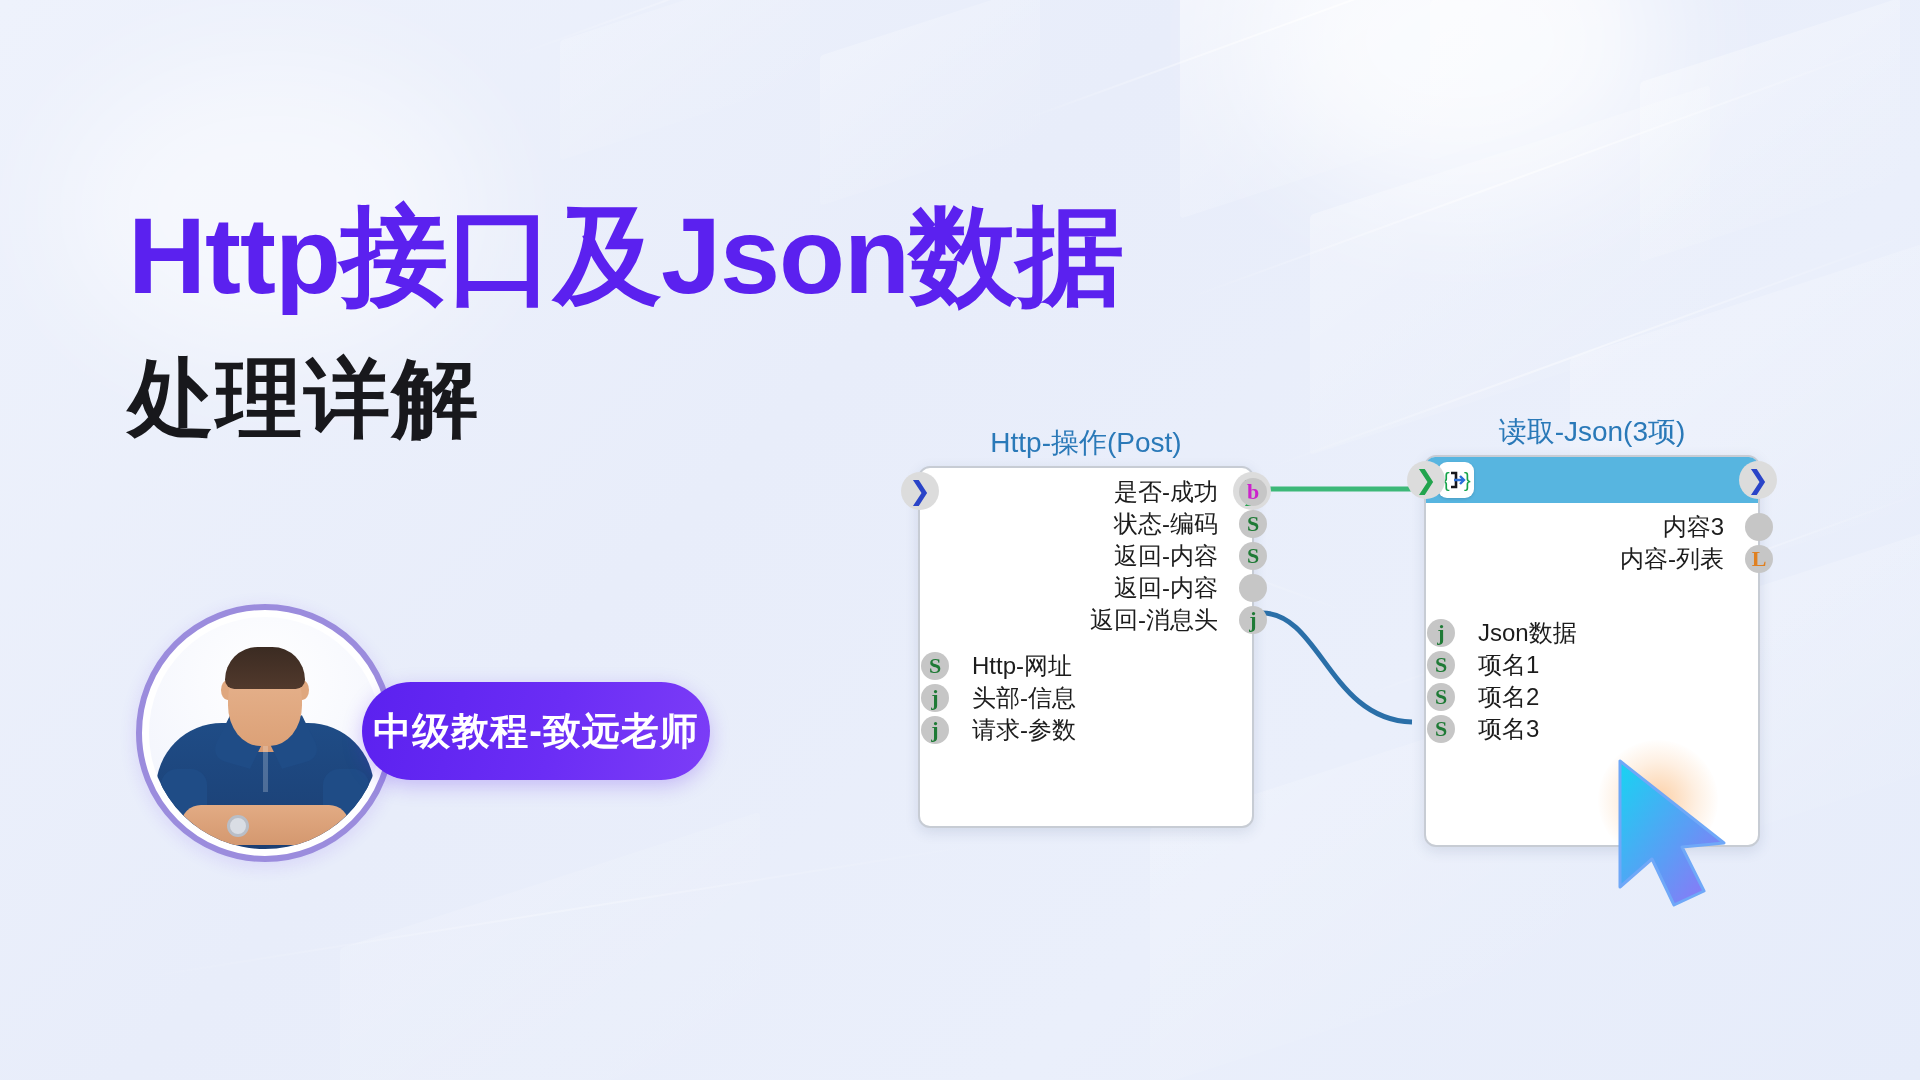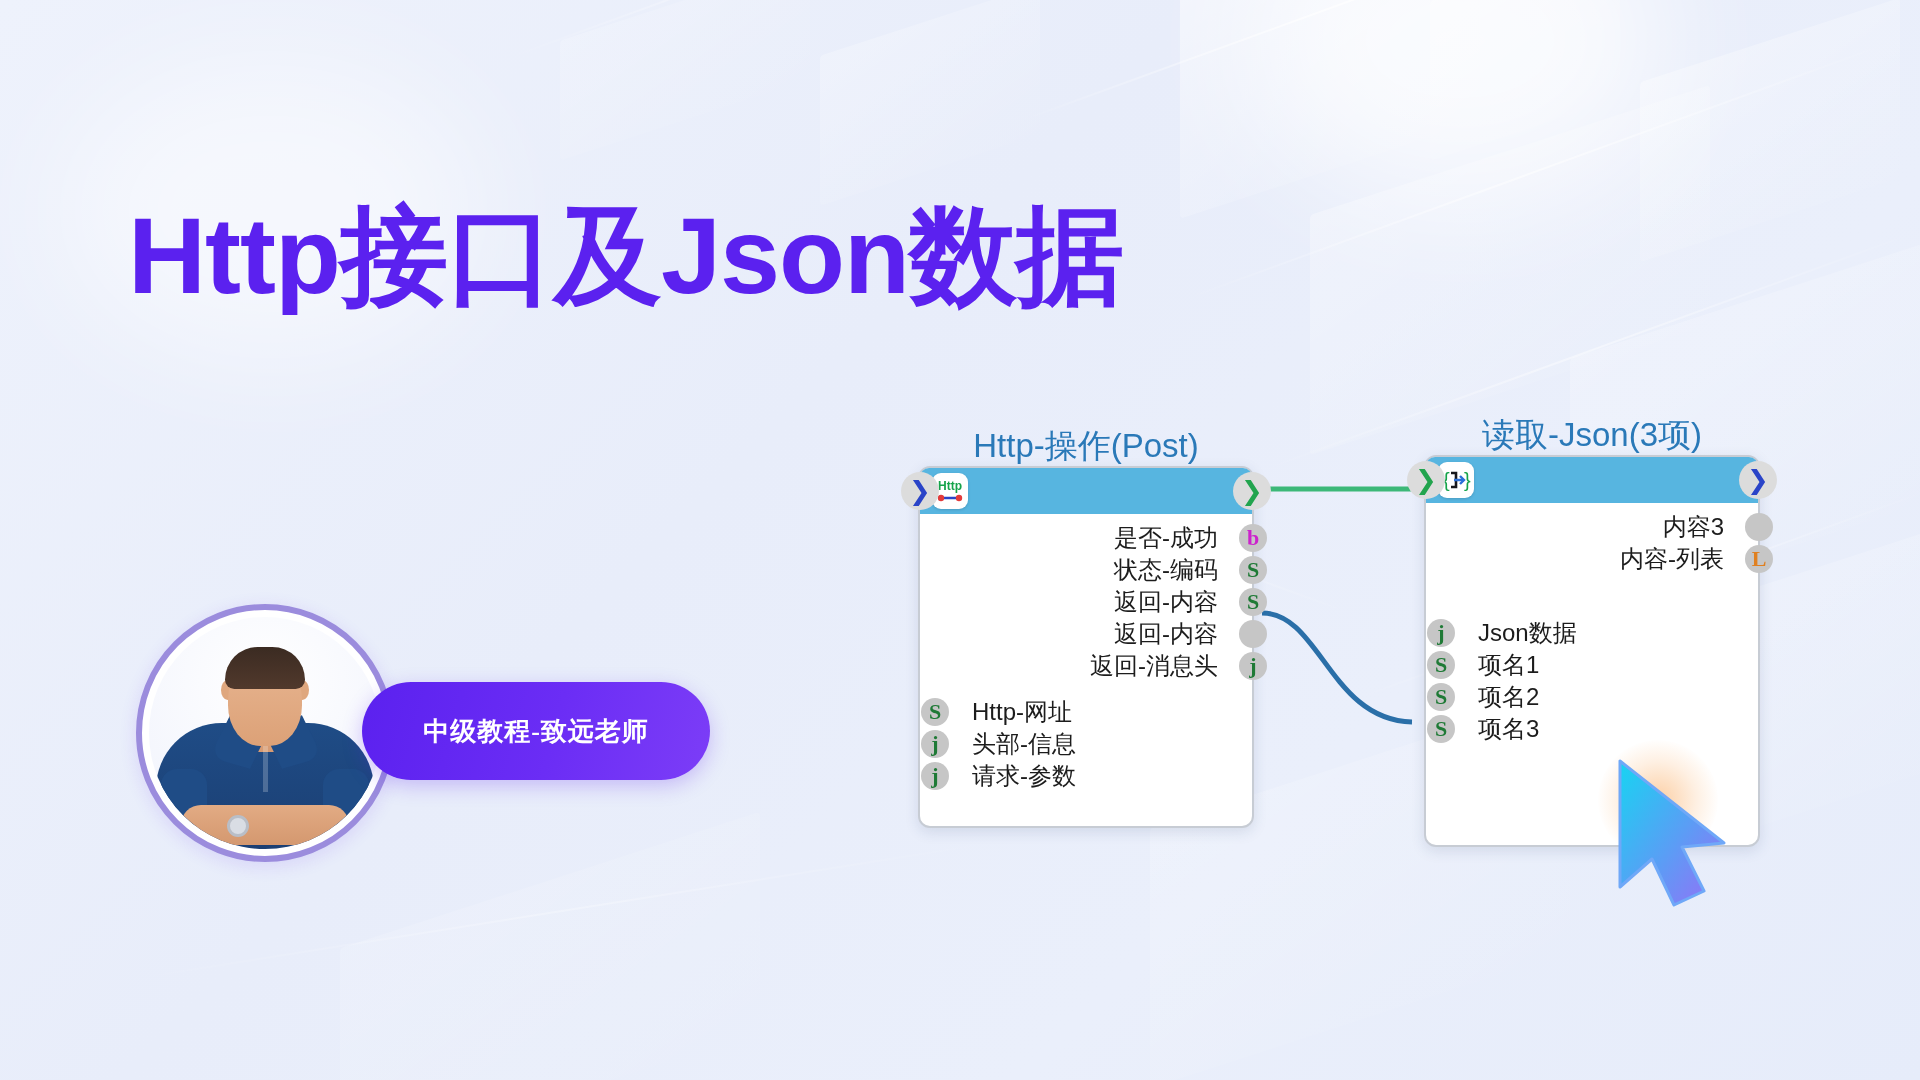--- a/index.html
+++ b/index.html
@@ -174,25 +174,24 @@
     width: 348px; height: 98px;
     border-radius: 49px;
     background: linear-gradient(105deg, #5b21ef 0%, #6b2df5 55%, #7c3df7 100%);
     box-shadow: 0 6px 20px rgba(91,33,239,.25);
     display: flex;
     align-items: center;
     justify-content: center;
   }
   .badge-text {
     color: #ffffff;
-    font-size: 26px;
+    font-size: 38px;
     font-weight: 700;
     letter-spacing: 1px;
     white-space: nowrap;
-    font-family: Liberation Serif, serif;
   }
 
   
   .node {
     position: absolute;
     background: #ffffff;
     border: 2px solid #c7ccd4;
     border-radius: 12px;
     box-shadow: 0 4px 14px rgba(40,60,110,.13);
     box-sizing: border-box;
@@ -203,21 +202,21 @@
     border-radius: 9px 9px 0 0;
     display: flex;
     align-items: center;
     padding-left: 12px;
   }
   .node-title {
     position: absolute;
     top: -44px; left: 0;
     width: 100%;
     text-align: center;
-    font-size: 33px;
+    font-size: 28px;
     color: #2a79b8;
     white-space: nowrap;
   }
   .node-icon {
     width: 36px; height: 36px;
     background: #ffffff;
     border-radius: 9px;
     display: flex; align-items: center; justify-content: center;
     box-shadow: 0 1px 3px rgba(0,0,0,.14);
     overflow: hidden;
@@ -305,20 +304,21 @@
     <div class="iso-line l1"></div>
     <div class="iso-line l2"></div>
     <div class="iso-line l3"></div>
     <div class="iso-line l4"></div>
     <div class="iso-line l5"></div>
     <div class="iso-line l6"></div>
     <div class="iso-line l7"></div>
   </div>
 
   <div class="title-main">Http接口及Json数据</div>
+  <div class="title-sub">处理详解</div>
 
   <div class="avatar-wrap">
     <div class="avatar-inner">
       <div class="p-body"></div>
       <div class="p-sleeve-l"></div>
       <div class="p-sleeve-r"></div>
       <div class="p-neck"></div>
       <div class="p-collar-l"></div>
       <div class="p-collar-r"></div>
       <div class="p-placket"></div>
@@ -338,30 +338,20 @@
   <svg class="wires" width="1920" height="1080">
 
     <path d="M 1253 489 L 1424 489" stroke="#3cb878" stroke-width="5" fill="none"></path>
 
     <path d="M 1262 613 C 1320 613, 1330 720, 1412 722" stroke="#2a6fa8" stroke-width="5" fill="none"></path>
   </svg>
 
   <div class="node" style="left:918px; top:466px; width:336px; height:362px;">
     <div class="node-title">Http-操作(Post)</div>
 
-    <div class="node-header">
-      <div class="node-icon">
-        <svg width="34" height="34" viewBox="0 0 34 34">
-          <text x="17" y="16" font-size="12" font-weight="700" fill="#16a34a" text-anchor="middle" font-family="Liberation Sans, sans-serif">Http</text>
-          <line x1="8" y1="24" x2="26" y2="24" stroke="#2a44c8" stroke-width="2.4"></line>
-          <circle cx="8" cy="24" r="3.2" fill="#e23b3b"></circle>
-          <circle cx="26" cy="24" r="3.2" fill="#e23b3b"></circle>
-        </svg>
-      </div>
-    </div>
 
     <div class="port-exec left">
       <span style="color:#2a44c8;">❯</span>
     </div>
     <div class="port-exec right">
       <span style="color:#22a44e;">❯</span>
     </div>
 
     <div class="rows">
       <div class="row out">

